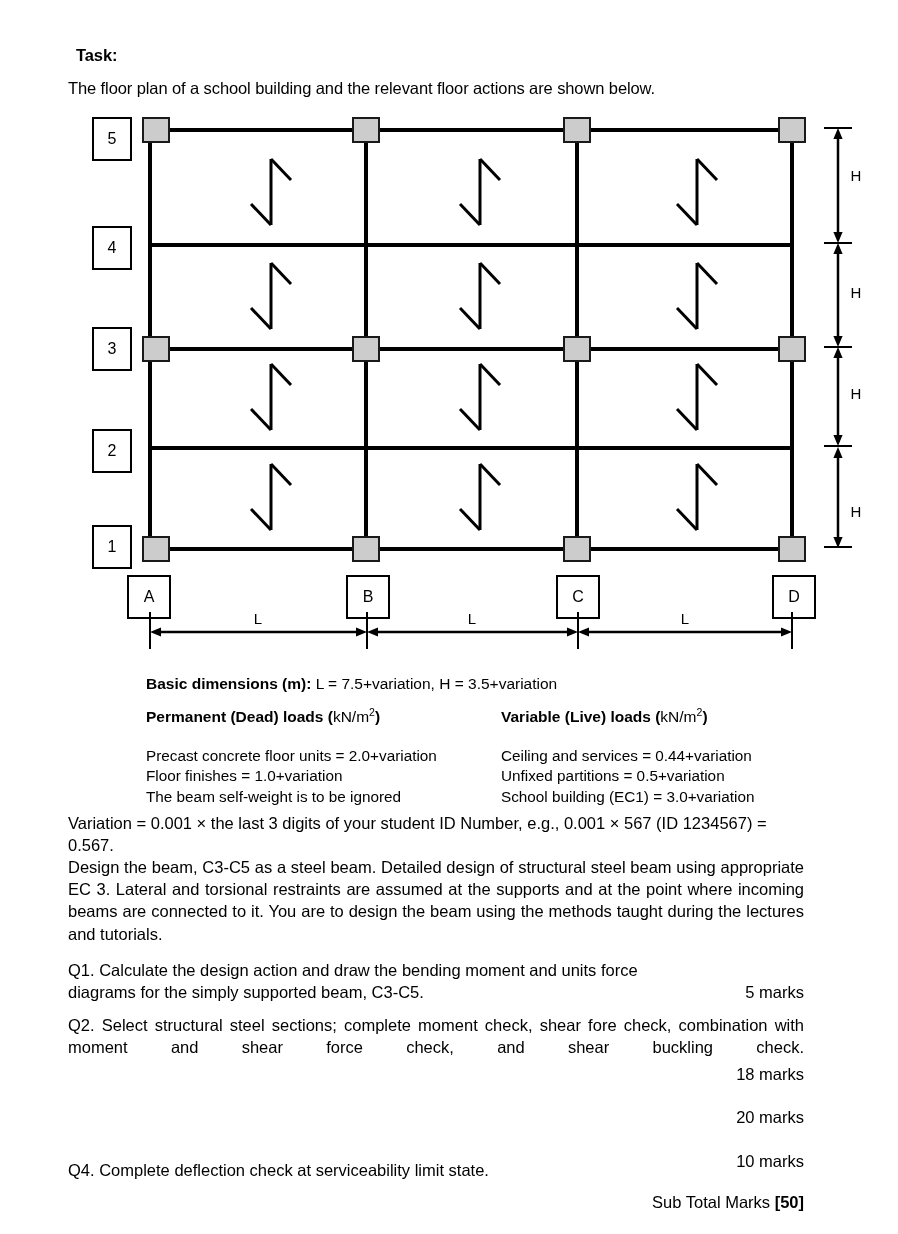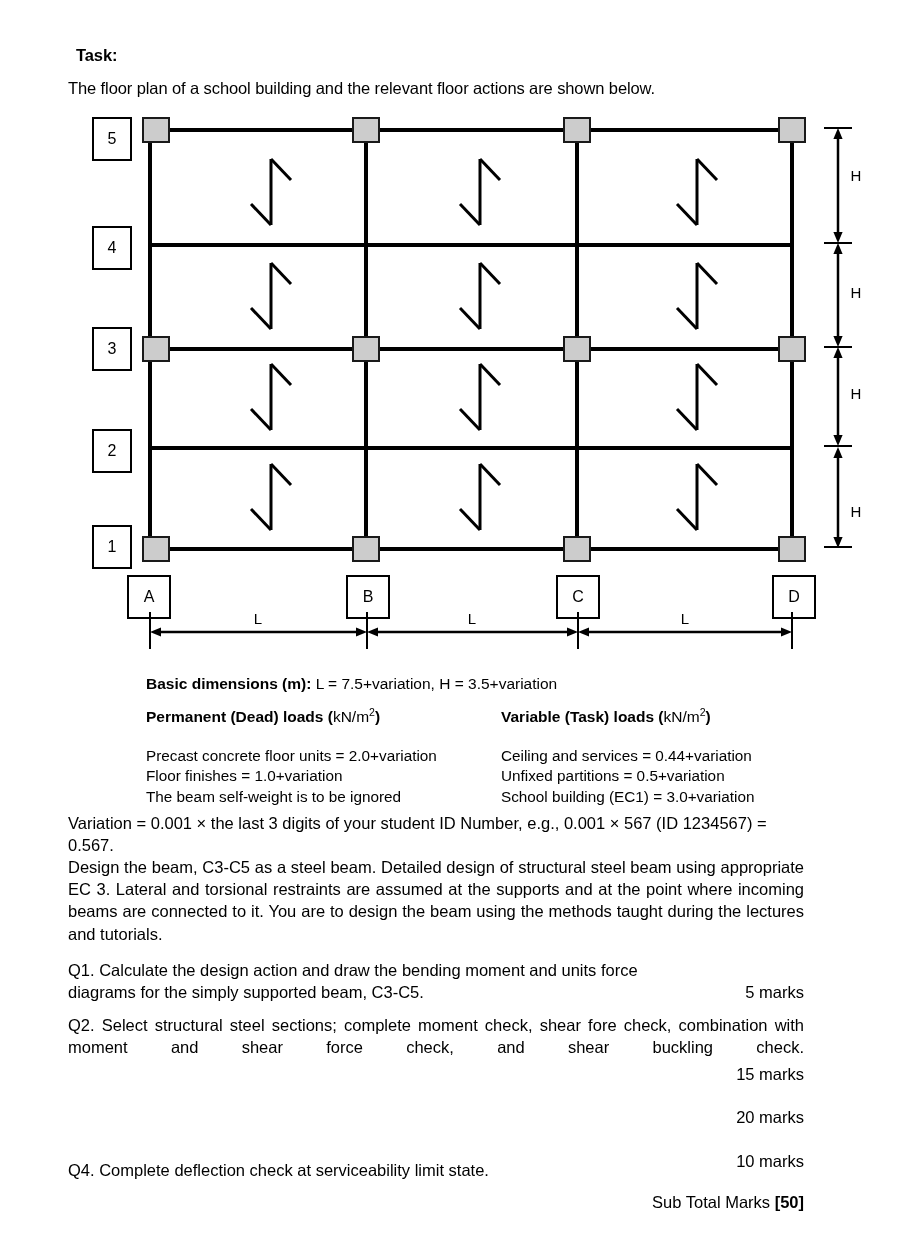--- a/index.html
+++ b/index.html
@@ -446,21 +446,21 @@
   <div class="loads">
     <div class="basic-dim">
       <b>Basic dimensions (m):</b><span> L = 7.5+variation, H = 3.5+variation</span>
     </div>
 
     <div class="loads-heads">
       <div class="loads-head loads-head-left">
         <span>Permanent (Dead) loads (</span><span class="unit"><span class="lt">kN/m</span><sup class="lt">2</sup><span>)</span></span>
       </div>
       <div class="loads-head loads-head-right">
-        <span>Variable (Task) loads (</span><span class="unit"><span class="lt">kN/m</span><sup class="lt">2</sup><span>)</span></span>
+        <span>Variable (Live) loads (</span><span class="unit"><span class="lt">kN/m</span><sup class="lt">2</sup><span>)</span></span>
       </div>
     </div>
 
     <div class="loads-cols">
       <div class="loads-col loads-col-left">
         <div>Precast concrete floor units = 2.0+variation</div>
         <div>Floor finishes = 1.0+variation</div>
         <div>The beam self-weight is to be ignored</div>
       </div>
       <div class="loads-col loads-col-right">
@@ -474,21 +474,21 @@
   <div class="body-text p-variation">Variation = 0.001 × the last 3 digits of your student ID Number, e.g., 0.001 × 567 (ID 1234567) = 0.567.</div>
   <div class="body-text p-design">Design the beam, C3-C5 as a steel beam. Detailed design of structural steel beam using appropriate EC 3. Lateral and torsional restraints are assumed at the supports and at the point where incoming beams are connected to it. You are to design the beam using the methods taught during the lectures and tutorials.</div>
 
   <div class="qrow" style="top:959px;">
     <div class="q-text" style="width:640px;">Q1. Calculate the design action and draw the bending moment and units force diagrams for the simply supported beam, C3-C5.</div>
     <div class="marks-right" style="top:22px;">5 marks</div>
   </div>
 
   <div class="qrow" style="top:1014px;">
     <div class="q-text q-just" style="width:736px;">Q2. Select structural steel sections; complete moment check, shear fore check, combination with moment and shear force check, and shear buckling check.</div>
-    <div class="marks-right" style="top:49px;">15 marks</div>
+    <div class="marks-right" style="top:49px;">18 marks</div>
   </div>
 
   <div class="qrow" style="top:1106px;">
     <div class="marks-right" style="top:0px;">20 marks</div>
   </div>
 
   <div class="qrow" style="top:1150px;">
     <div class="q-text" style="width:600px;margin-top:9px;">Q4. Complete deflection check at serviceability limit state.</div>
     <div class="marks-right" style="top:0px;">10 marks</div>
   </div>

